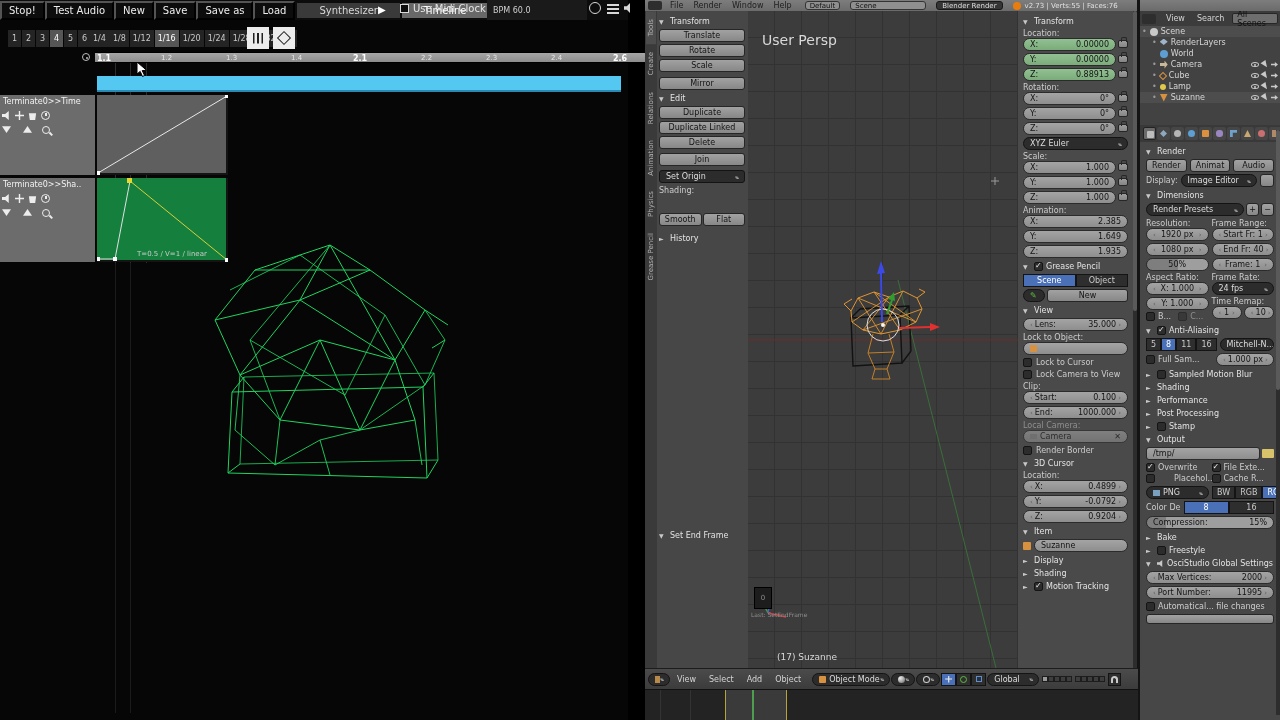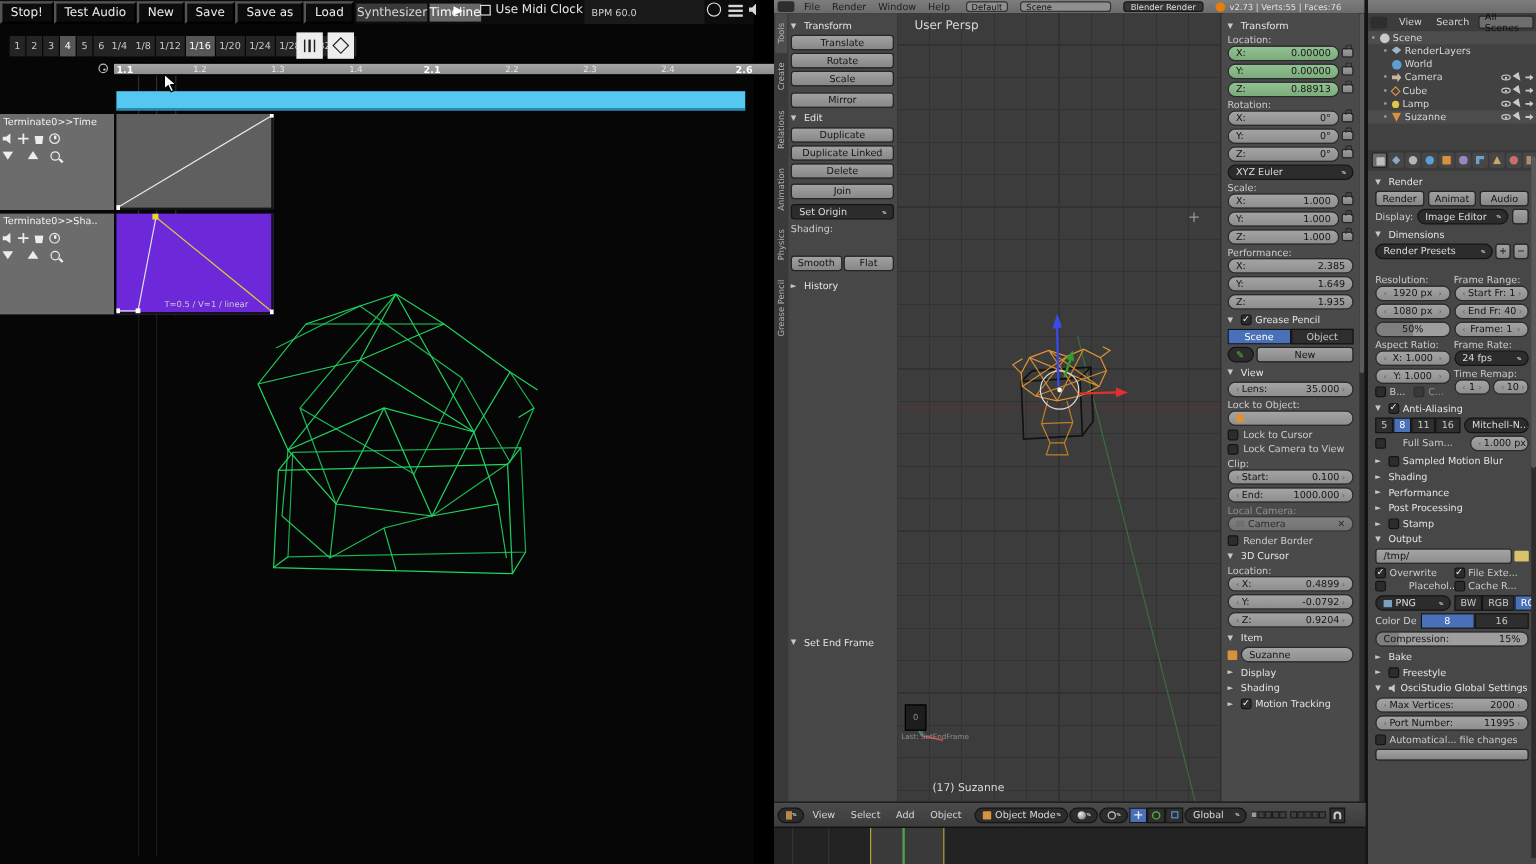--- a/index.html
+++ b/index.html
@@ -3,21 +3,21 @@
 <meta charset="utf-8">
 <style>
 *{margin:0;padding:0;box-sizing:border-box;font-family:"DejaVu Sans",sans-serif}
 html,body{width:1280px;height:720px;background:#000;overflow:hidden}
 body{position:relative;color:#ddd;font-size:9px}
 .abs{position:absolute}
 .row{display:flex;align-items:center}
 .f1{flex:1}
 
 .osci-btn{color:#ececec;font-size:10px;padding:2px 7px;white-space:nowrap;background:transparent}
-.osci-tab{font-size:10px;padding:2px 0;color:#d8d8d8;background:#3a3a3a;margin-left:2px}
+.osci-tab{font-size:10px;padding:2px 22px;color:#d8d8d8;background:#3a3a3a;margin-left:2px}
 .osci-tab.active{background:#686868;color:#fff}
 .snap-btn{min-width:13px;height:17px;background:#242424;color:#c9c9c9;font-size:8px;display:flex;align-items:center;justify-content:center;padding:0 3px;margin-right:1px}
 .snap-btn.active{background:#565656;color:#fff}
 .white-btn{width:22px;height:22px;background:#ededed;display:flex;align-items:center;justify-content:center;margin-right:6px}
 .ruler{background:linear-gradient(#a6a6a6,#8d8d8d);border-top:1px solid #000;border-bottom:1px solid #000}
 .tick{position:absolute;top:1px;font-size:7px;color:#e6e6e6}
 .tick.major{font-weight:bold;font-size:8px;color:#fff}
 .gridv{position:absolute;width:1px;background:#2d2d2d}
 .track-label{background:#6c6c6c;color:#f2f2f2}
 .track-name{font-size:8px;padding:2px 3px;white-space:nowrap}
@@ -187,21 +187,21 @@
       <div class="tli ic-move"></div>
       <div class="tli ic-trash"></div>
       <div class="tli ic-clock"></div>
     </div>
     <div class="row" style="padding:5px 2px 0 2px">
       <div class="tli ic-tdown"></div>
       <div class="tli ic-tup" style="margin-left:8px"></div>
       <div class="tli ic-zoom" style="margin-left:6px"></div>
     </div>
   </div>
-  <div class="abs" style="left:97px;top:178px;width:131px;height:84px;background:#6d28d9;border-bottom:2px solid #141414;border-right:2px solid #141414">
+  <div class="abs" style="left:97px;top:178px;width:131px;height:84px;background:#15803d;border-bottom:2px solid #141414;border-right:2px solid #141414">
     <svg width="131" height="84" viewBox="0 0 131 84">
       <polyline points="1,81 18,81 33,3" fill="none" stroke="#e0e0e0" stroke-width="1"></polyline>
       <line x1="33" y1="3" x2="130" y2="82" stroke="#d8ce3a" stroke-width="1"></line>
       <rect x="-1" y="79" width="4" height="4" fill="#fff"></rect>
       <rect x="16" y="79" width="4" height="4" fill="#fff"></rect>
       <rect x="30" y="0" width="5" height="5" fill="#e6d92e"></rect>
       <rect x="128" y="80" width="4" height="4" fill="#fff"></rect>
     </svg>
     <span class="abs" style="left:40px;top:72px;font-size:7px;color:#c9c9c9;white-space:nowrap">T=0.5 / V=1 / linear</span>
   </div>
@@ -319,21 +319,21 @@
         <line x1="20" y1="602" x2="38" y2="606" stroke="#d04444"></line>
         <line x1="20" y1="602" x2="13" y2="588" stroke="#44a044"></line>
         <line x1="20" y1="602" x2="23" y2="584" stroke="#4466d0"></line>
       </g>
 
       <g stroke="#9a9a9a">
         <line x1="243" y1="170" x2="251" y2="170"></line>
           <line x1="247" y1="166" x2="247" y2="174"></line>
       </g>
     </svg>
-    <span class="abs" style="left:14px;top:5px;font-size:10px;color:#d9d9d9">User Persp</span>
+    <span class="abs" style="left:14px;top:21px;font-size:14px;color:#d9d9d9">User Persp</span>
     <div class="abs" style="left:6px;top:576px;width:18px;height:22px;background:#1d1d1d;border:1px solid #000;color:#8a8a8a;font-size:7px;display:flex;align-items:center;justify-content:center">
         <span>0</span>
       </div>
     <span class="abs" style="left:3px;top:600px;font-size:6px;color:#8f8f8f;white-space:nowrap">Last: SetEndFrame</span>
     <span class="abs" style="left:29px;top:641px;font-size:9px;color:#d9d9d9">(17) Suzanne</span>
   </div>
 
   <div class="abs" style="left:373px;top:11px;width:115px;height:657px;background:#4a4a4a;padding:2px 5px;overflow:hidden">
     <div class="bpanel-hdr">
         <span class="tri tri-d"></span>
@@ -402,21 +402,21 @@
         </div>
         <div class="lock"></div>
       </div>
     <div class="nrow">
         <div class="bfield f1">
           <span>Z:</span>
           <span class="val">1.000</span>
         </div>
         <div class="lock"></div>
       </div>
-    <div class="lbl">Performance:</div>
+    <div class="lbl">Animation:</div>
     <div class="bfield">
         <span>X:</span>
         <span class="val">2.385</span>
       </div>
     <div class="bfield">
         <span>Y:</span>
         <span class="val">1.649</span>
       </div>
     <div class="bfield">
         <span>Z:</span>
@@ -644,21 +644,21 @@
             <span>Image Editor</span>
             <span class="dd"></span>
           </div>
         <div class="bbtn" style="width:14px;margin:0"></div>
       </div>
 
       <div class="bpanel-hdr">
           <span class="tri tri-d"></span>
           <span>Dimensions</span>
         </div>
-      <div class="row" style="gap:2px;margin-bottom:13px">
+      <div class="row" style="gap:2px;margin-bottom:3px">
         <div class="bdrop f1" style="margin:0">
             <span>Render Presets</span>
             <span class="dd"></span>
           </div>
         <div class="bbtn" style="width:13px;margin:0">+</div>
         <div class="bbtn" style="width:13px;margin:0">−</div>
       </div>
       <div class="prow">
         <div class="pcol">
           <div class="lbl">Resolution:</div>
@@ -729,21 +729,21 @@
         <div class="seg" style="margin:0;flex:1">
           <div>5</div>
           <div class="on">8</div>
           <div>11</div>
           <div>16</div>
         </div>
         <div class="bdrop" style="margin:0;width:58px">
             <span>Mitchell-N...</span>
           </div>
       </div>
-      <div class="row" style="gap:14px;margin-bottom:2px">
+      <div class="row" style="gap:3px;margin-bottom:2px">
         <span class="chk"></span>
         <span class="lbl f1">Full Sam...</span>
         <div class="bfield ministep" style="margin:0;width:58px">
             <span class="val" style="margin:0 auto">1.000 px</span>
           </div>
       </div>
 
       <div class="bpanel-hdr">
           <span class="tri tri-r"></span>
           <span class="chk"></span>

